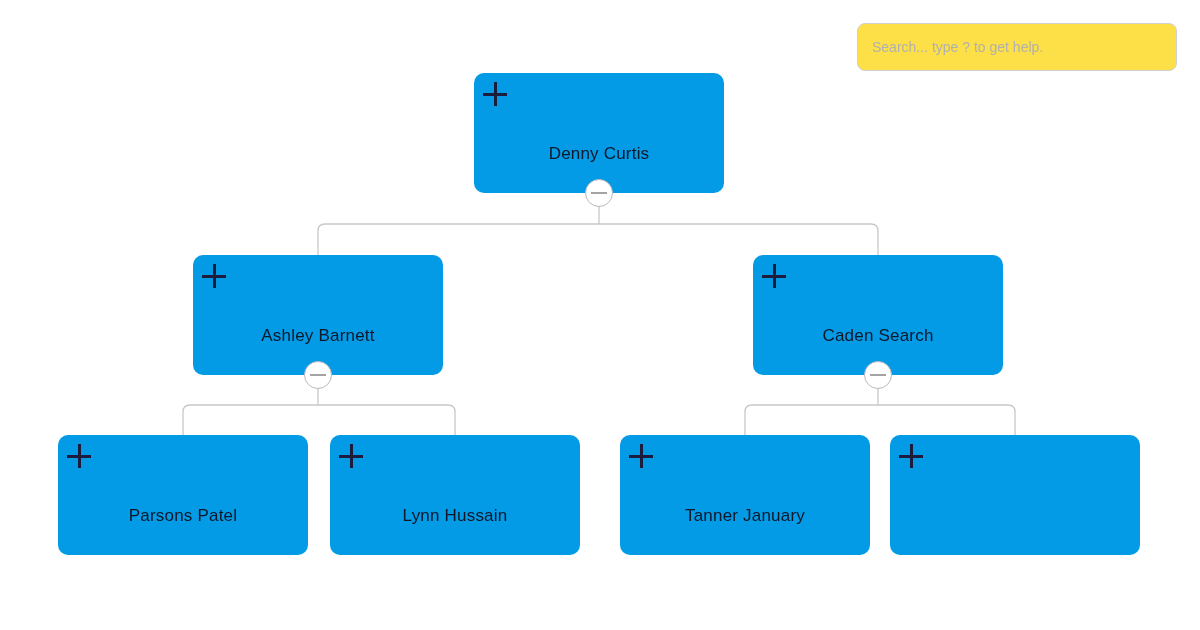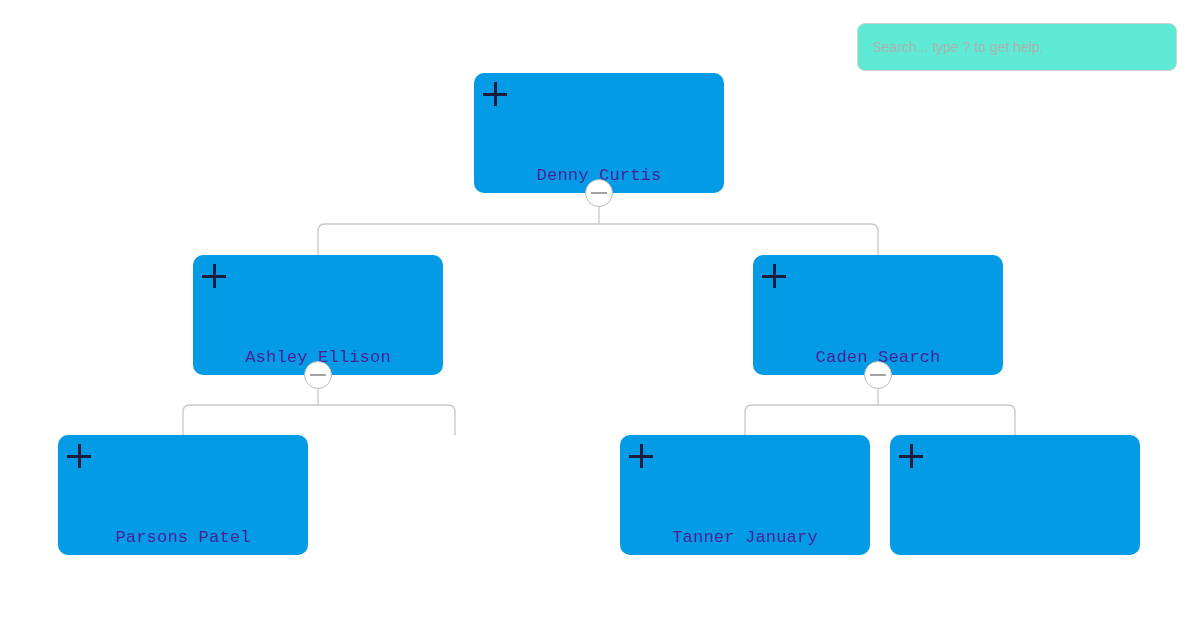--- a/index.html
+++ b/index.html
@@ -16,45 +16,44 @@
     position: absolute;
     left: 857px; top: 23px;
     width: 320px; height: 48px;
     border: 1px solid #d0d0d0;
     border-radius: 8px;
     padding: 0 14px;
     font-family: "Liberation Sans", sans-serif;
     font-size: 14px;
     color: #555555;
     outline: none;
-    background: #5eead4;
+    background: #fde047;
   }
   .search-input::placeholder { color: #b0b0b0; }
 
   
   .links { position: absolute; left: 0; top: 0; }
 
   
   .node {
     position: absolute;
     width: 250px; height: 120px;
     background: #039be5;
     border-radius: 10px;
     display: flex;
     align-items: flex-end;
     justify-content: center;
     cursor: pointer;
   }
   .node .name {
-    color: #4c1d95;
+    color: #0f172a;
     font-size: 17px;
-    padding-bottom: 8px;
+    padding-bottom: 29px;
     letter-spacing: 0.2px;
     white-space: nowrap;
-    font-family: Liberation Mono, monospace;
   }
   .n-denny  { left: 474px; top: 73px;  }
   .n-ashley { left: 193px; top: 255px; }
   .n-caden  { left: 753px; top: 255px; }
   .n-elliot { left: 58px;  top: 435px; }
   .n-lynn   { left: 330px; top: 435px; }
   .n-tanner { left: 620px; top: 435px; }
   .n-fran   { left: 890px; top: 435px; }
 
   
@@ -110,39 +109,43 @@
   <div class="node n-denny">
     <span class="plus"></span>
     <span class="name">Denny Curtis</span>
     <span class="toggle">
         <span class="minus"></span>
       </span>
   </div>
 
   <div class="node n-ashley">
     <span class="plus"></span>
-    <span class="name">Ashley Ellison</span>
+    <span class="name">Ashley Barnett</span>
     <span class="toggle">
         <span class="minus"></span>
       </span>
   </div>
 
   <div class="node n-caden">
     <span class="plus"></span>
     <span class="name">Caden Search</span>
     <span class="toggle">
         <span class="minus"></span>
       </span>
   </div>
 
   <div class="node n-elliot">
     <span class="plus"></span>
     <span class="name">Parsons Patel</span>
   </div>
 
+  <div class="node n-lynn">
+    <span class="plus"></span>
+    <span class="name">Lynn Hussain</span>
+  </div>
 
   <div class="node n-tanner">
     <span class="plus"></span>
     <span class="name">Tanner January</span>
   </div>
 
   <div class="node n-fran">
     <span class="plus"></span>
   </div>
 

